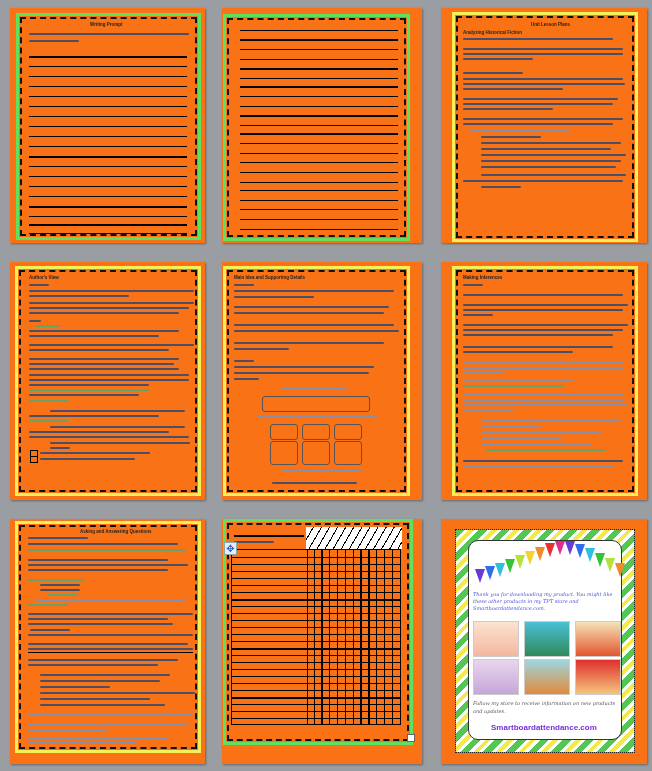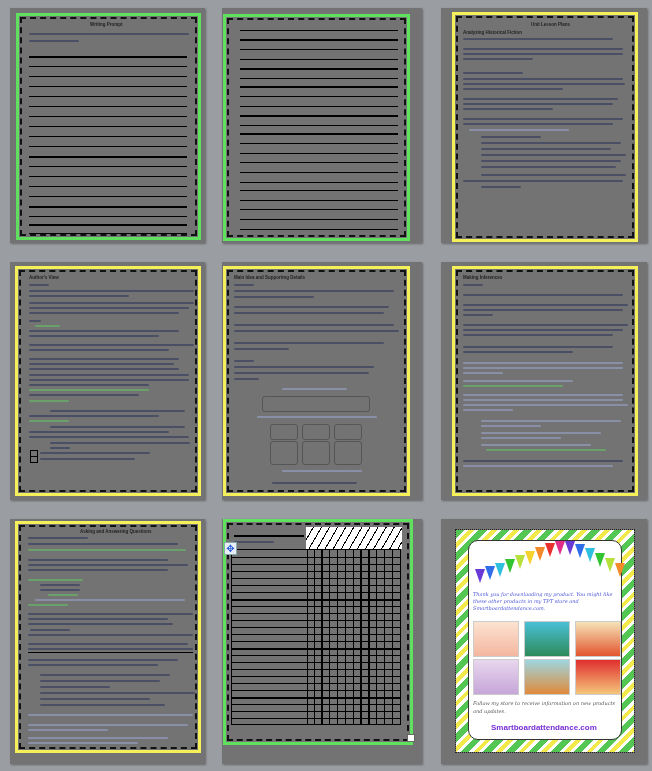--- a/index.html
+++ b/index.html
@@ -1,17 +1,17 @@
 <!DOCTYPE html>
 <html><head>
 <meta charset="utf-8">
 <style>
   html,body{margin:0;padding:0;}
   body{width:652px;height:771px;background:#9a9da1;position:relative;overflow:hidden;font-family:"Liberation Sans",sans-serif;}
-  .page{position:absolute;background:#737373;box-shadow:1px 1px 2px rgba(0,0,0,.35);}
+  .page{position:absolute;background:#f97316;box-shadow:1px 1px 2px rgba(0,0,0,.35);}
   .frame{position:absolute;box-sizing:border-box;}
   .fr-green{border:3px solid #5fe05f;}
   .fr-yellow{border:3px solid #f5f05a;}
   .inner{position:absolute;inset:1px;border:2px dashed #111;box-sizing:border-box;}
   .title{position:absolute;font-size:4.5px;font-weight:bold;color:#222;white-space:nowrap;}
   .ln{position:absolute;height:1px;background:#000;}
   .ln.thick{height:2px;}
   .tx{position:absolute;height:2px;background:#8a8fa8;border-radius:1px;}
   .tx.dark{background:#4a4f66;}
   .tx.green{background:#6aa06a;}

